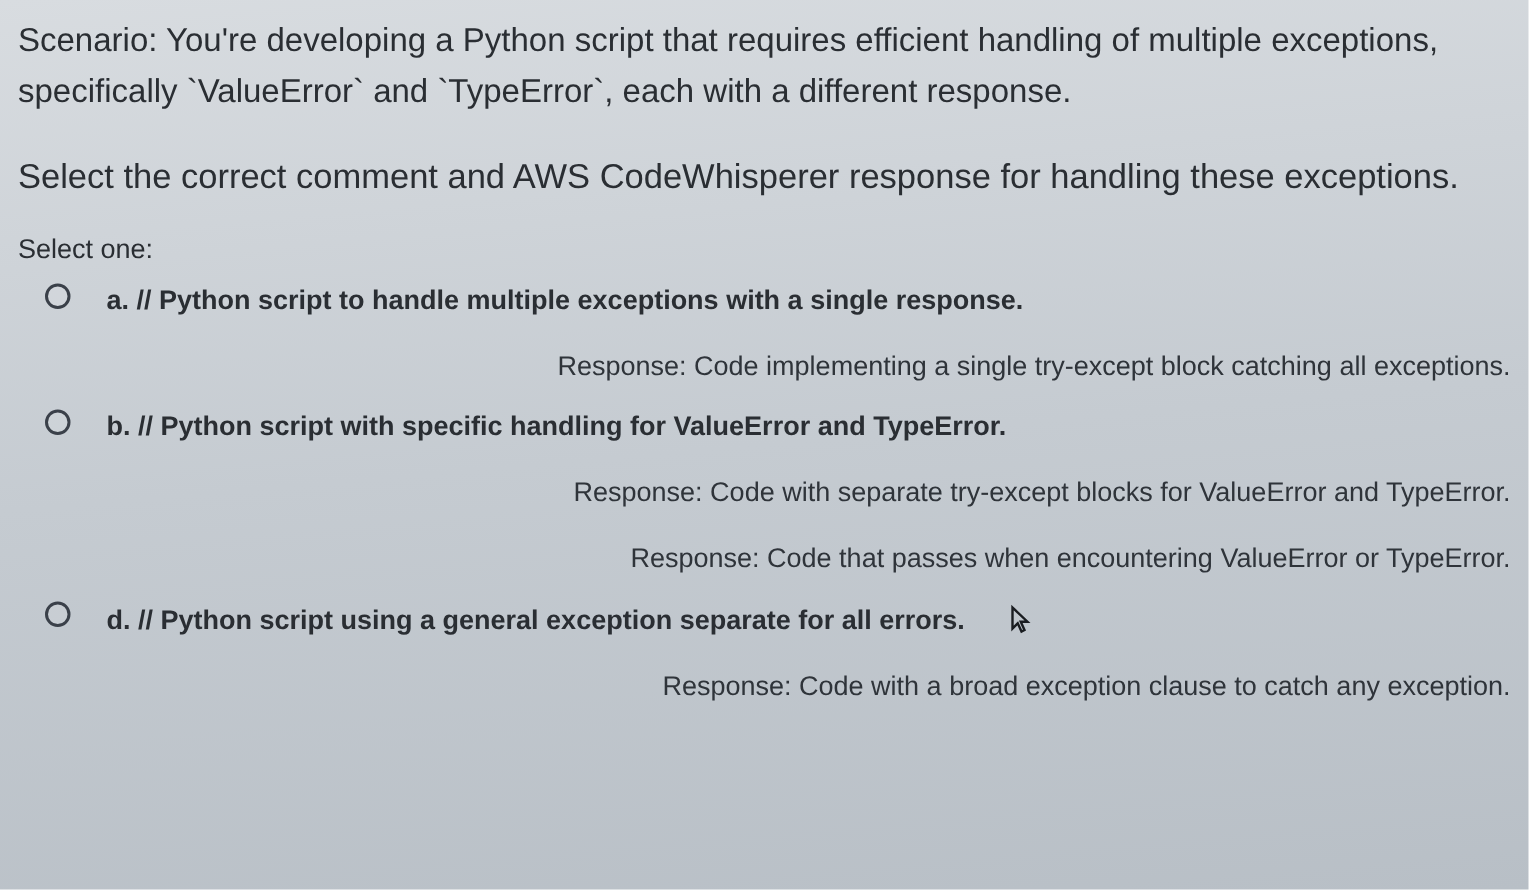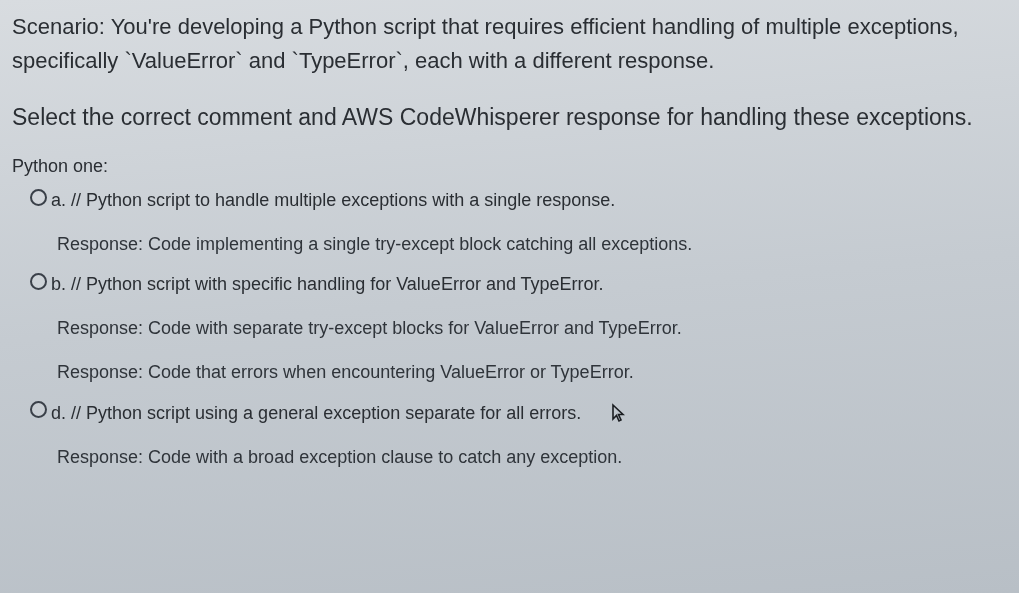--- a/index.html
+++ b/index.html
@@ -29,22 +29,23 @@
   .select-one {
     font-size: 18px;
     margin-bottom: 10px;
   }
   .options {
     padding-left: 18px;
   }
   .option-row {
     display: flex;
     align-items: flex-start;
-    gap: 4px;
+    gap: 24px;
     margin-bottom: 6px;
+    font-weight: bold;
   }
   .radio {
     width: 17px;
     height: 17px;
     border: 2.2px solid #3a4049;
     border-radius: 50%;
     flex-shrink: 0;
     margin-top: 2px;
     background: rgba(255,255,255,0.1);
   }
@@ -52,20 +53,21 @@
     font-size: 18px;
     line-height: 1.45;
   }
   .response {
     font-size: 18px;
     line-height: 1.45;
     margin-left: 27px;
     margin-top: 18px;
     margin-bottom: 14px;
     color: #2f343a;
+    text-align: right;
   }
   .cursor {
     display: inline-block;
     position: relative;
     left: 24px;
     top: 4px;
   }
   .cursor svg {
     width: 18px;
     height: 20px;
@@ -74,21 +76,21 @@
     stroke-width: 1.6;
   }
 </style>
 </head>
 <body>
 
 <div class="scenario">Scenario: You're developing a Python script that requires efficient handling of multiple exceptions, specifically `ValueError` and `TypeError`, each with a different response.</div>
 
 <div class="instruction">Select the correct comment and AWS CodeWhisperer response for handling these exceptions.</div>
 
-<div class="select-one">Python one:</div>
+<div class="select-one">Select one:</div>
 
 <div class="options">
 
   <div class="option-row">
     <div class="radio"></div>
     <div class="option-text">
       <span>a.</span>
       <span>// Python script to handle multiple exceptions with a single response.</span>
     </div>
   </div>
@@ -96,21 +98,21 @@
 
   <div class="option-row">
     <div class="radio"></div>
     <div class="option-text">
       <span>b.</span>
       <span>// Python script with specific handling for ValueError and TypeError.</span>
     </div>
   </div>
   <div class="response">Response: Code with separate try-except blocks for ValueError and TypeError.</div>
 
-  <div class="response">Response: Code that errors when encountering ValueError or TypeError.</div>
+  <div class="response">Response: Code that passes when encountering ValueError or TypeError.</div>
 
   <div class="option-row">
     <div class="radio"></div>
     <div class="option-text">
       <span>d.</span>
       <span>// Python script using a general exception separate for all errors.</span>
       <span class="cursor">
         <svg viewBox="0 0 16 20">
             <path d="M2 2 L2 16 L5.5 12.5 L8 18 L10 17 L7.5 11.5 L12 11.5 Z"></path>
           </svg>

